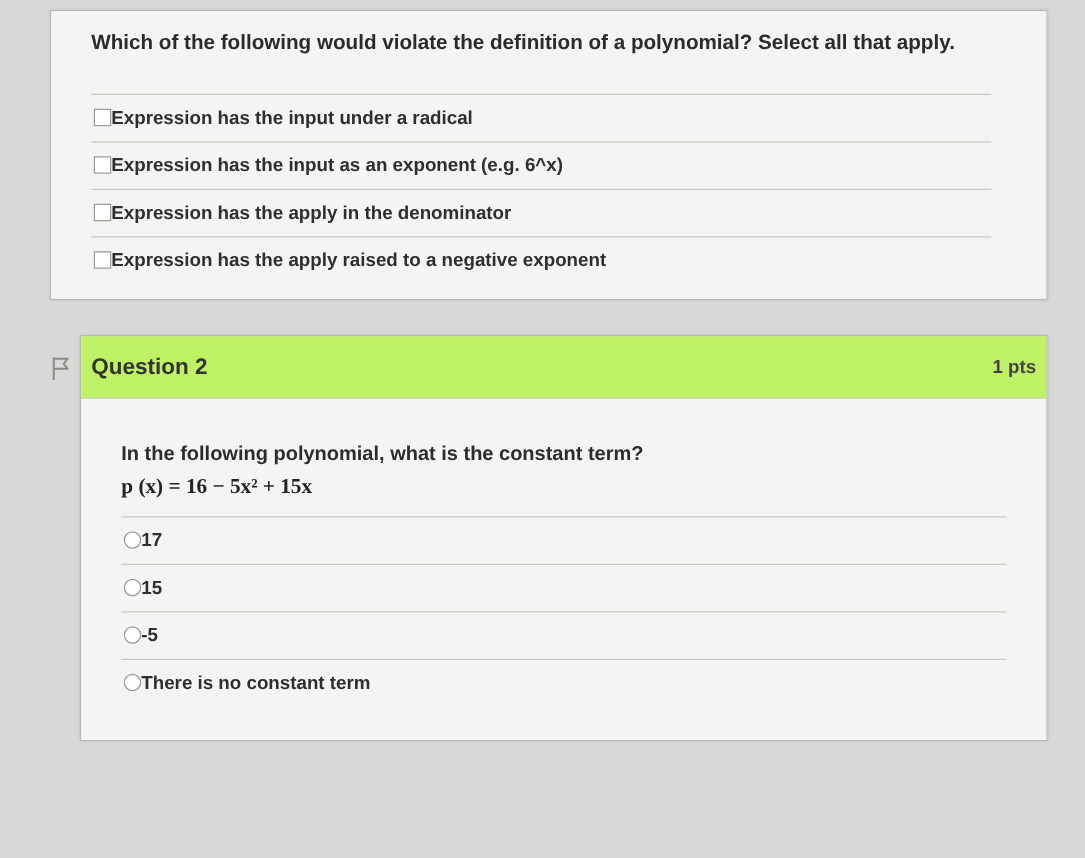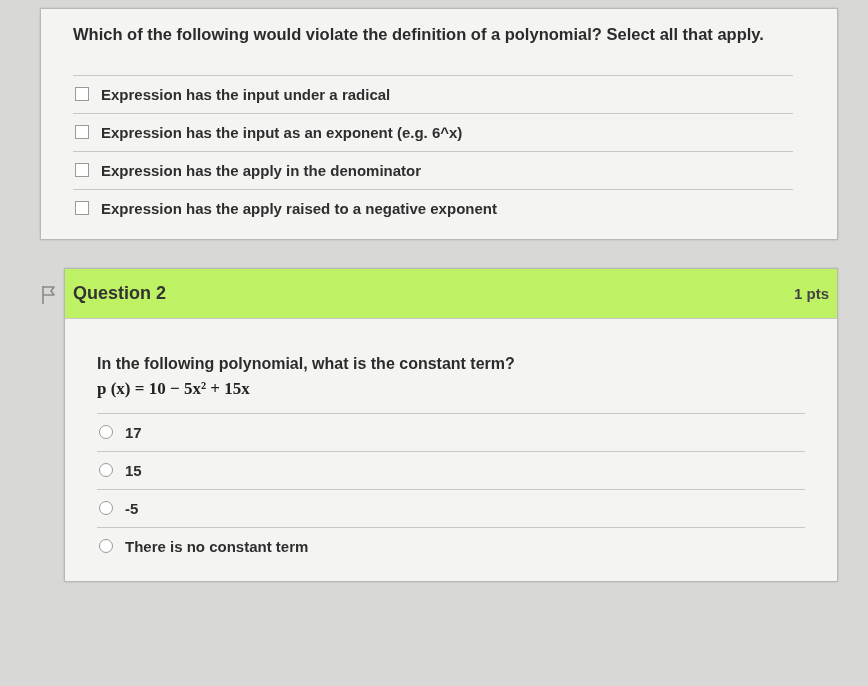--- a/index.html
+++ b/index.html
@@ -35,21 +35,21 @@
       font-weight: 700;
       font-size: 18px;
       color: #333;
     }
     .q-pts {
       font-size: 15px;
       color: #444;
       font-weight: bold;
     }
     .q-body {
-      padding: 18px 32px 24px 32px;
+      padding: 18px 32px 35px 32px;
       background: #f4f4f2;
     }
     .q-prompt {
       font-size: 16.5px;
       font-weight: 700;
       color: #2b2b2b;
       margin-bottom: 6px;
       line-height: 1.45;
     }
     .q-prompt .bold {
@@ -70,21 +70,20 @@
       font-weight: 600;
     }
     .options {
       margin-top: 14px;
     }
     .option-row {
       border-top: 1px solid #c8c8c4;
       padding: 10px 4px 10px 2px;
       display: flex;
       align-items: center;
-      gap: 12px;
     }
     .option-row:last-child {
       padding-bottom: 2px;
     }
     .opt-check, .opt-radio {
       width: 14px;
       height: 14px;
       border: 1.5px solid #9a9a96;
       background: #fff;
       flex-shrink: 0;
@@ -152,21 +151,21 @@
   <svg class="flag-icon" viewBox="0 0 18 22">
     <path d="M3 2 L3 20 M3 3 L14 3 L11 7 L14 11 L3 11" fill="none" stroke="#8a8a86" stroke-width="1.6" stroke-linejoin="round"></path>
   </svg>
   <div class="question-card card-flex">
     <div class="q-header">
       <span class="q-title">Question 2</span>
       <span class="q-pts">1 pts</span>
     </div>
     <div class="q-body">
       <div class="q-sub">In the following polynomial, what is the constant term?</div>
-      <div class="q-equation">p (x) = 10 − 5x² + 15x</div>
+      <div class="q-equation">p (x) = 16 − 5x² + 15x</div>
       <div class="options">
         <div class="option-row">
           <span class="opt-radio"></span>
           <span class="opt-label">17</span>
         </div>
         <div class="option-row">
           <span class="opt-radio"></span>
           <span class="opt-label">15</span>
         </div>
         <div class="option-row">

